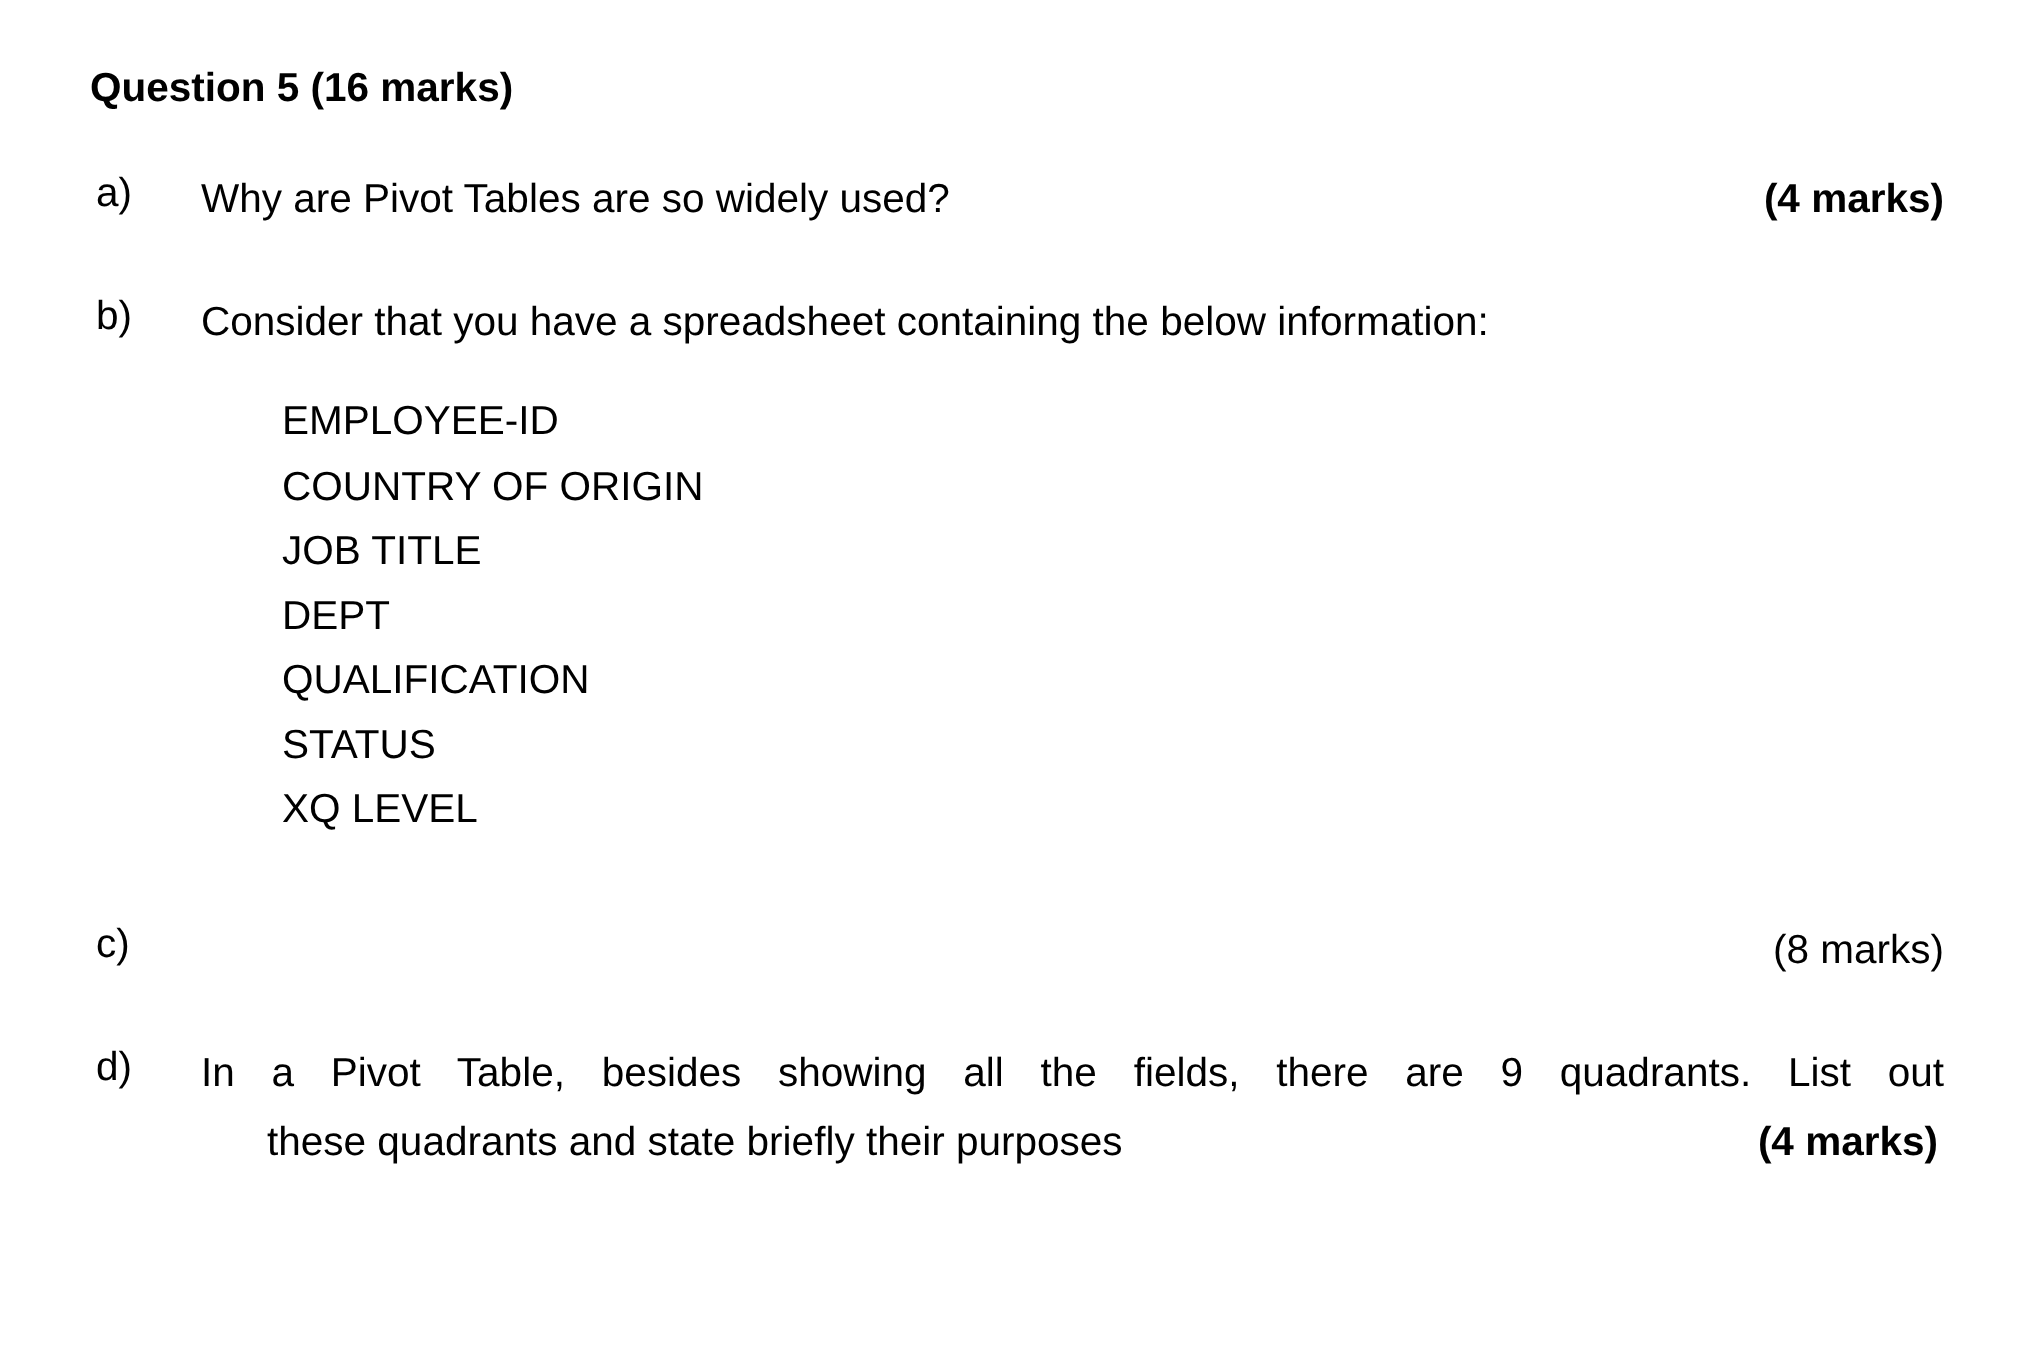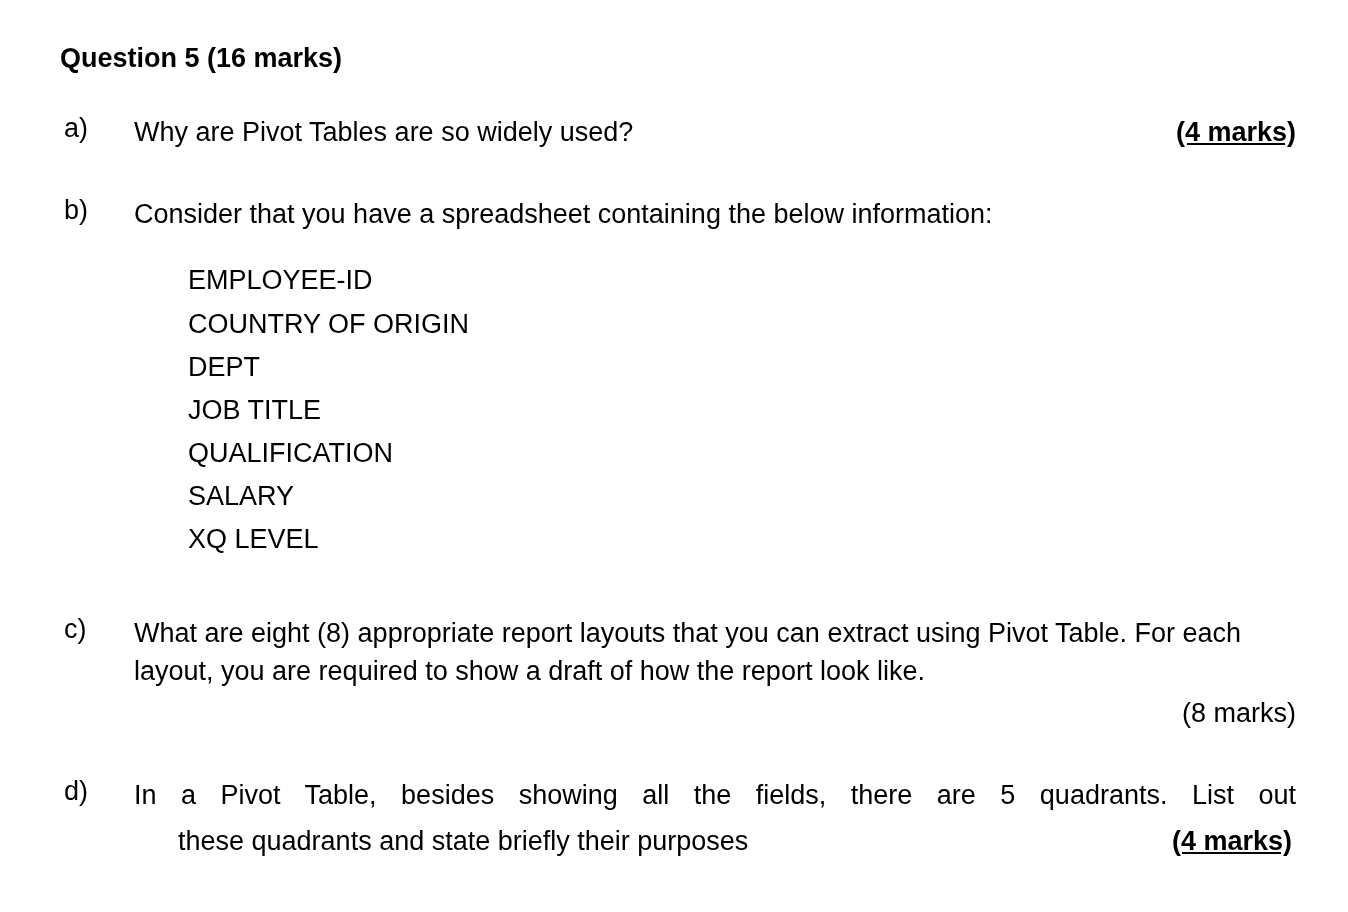--- a/index.html
+++ b/index.html
@@ -37,21 +37,20 @@
       justify-content: space-between;
       align-items: flex-start;
     }
     .part-a-text {
       flex: 1;
       padding-right: 40px;
     }
     .marks {
       font-weight: bold;
       white-space: nowrap;
-      text-decoration: underline;
     }
     .field-list {
       padding-left: 50px;
       margin-top: 28px;
       line-height: 1.45;
     }
     .field-item {
       display: block;
     }
     .part-c-marks {
@@ -85,39 +84,38 @@
   </div>
 </div>
 
 <div class="part part-b-wrap">
   <div class="part-label">b)</div>
   <div class="part-body">
     <div>Consider that you have a spreadsheet containing the below information:</div>
     <div class="field-list">
       <span class="field-item">EMPLOYEE-ID</span>
       <span class="field-item">COUNTRY OF ORIGIN</span>
+      <span class="field-item">JOB TITLE</span>
       <span class="field-item">DEPT</span>
-      <span class="field-item">JOB TITLE</span>
       <span class="field-item">QUALIFICATION</span>
-      <span class="field-item">SALARY</span>
+      <span class="field-item">STATUS</span>
       <span class="field-item">XQ LEVEL</span>
     </div>
   </div>
 </div>
 
 <div class="part">
   <div class="part-label">c)</div>
   <div class="part-body">
-    <div>What are eight (8) appropriate report layouts that you can extract using Pivot Table. For each layout, you are required to show a draft of how the report look like.</div>
     <div class="part-c-marks">(8 marks)</div>
   </div>
 </div>
 
 <div class="part">
   <div class="part-label">d)</div>
   <div class="part-body">
-    <div class="part-d-line1">In a Pivot Table, besides showing all the fields, there are 5 quadrants. List out</div>
+    <div class="part-d-line1">In a Pivot Table, besides showing all the fields, there are 9 quadrants. List out</div>
     <div class="part-d-line2-wrap">
       <div>these quadrants and state briefly their purposes</div>
       <div class="marks">(4 marks)</div>
     </div>
   </div>
 </div>
 
 </body></html>

